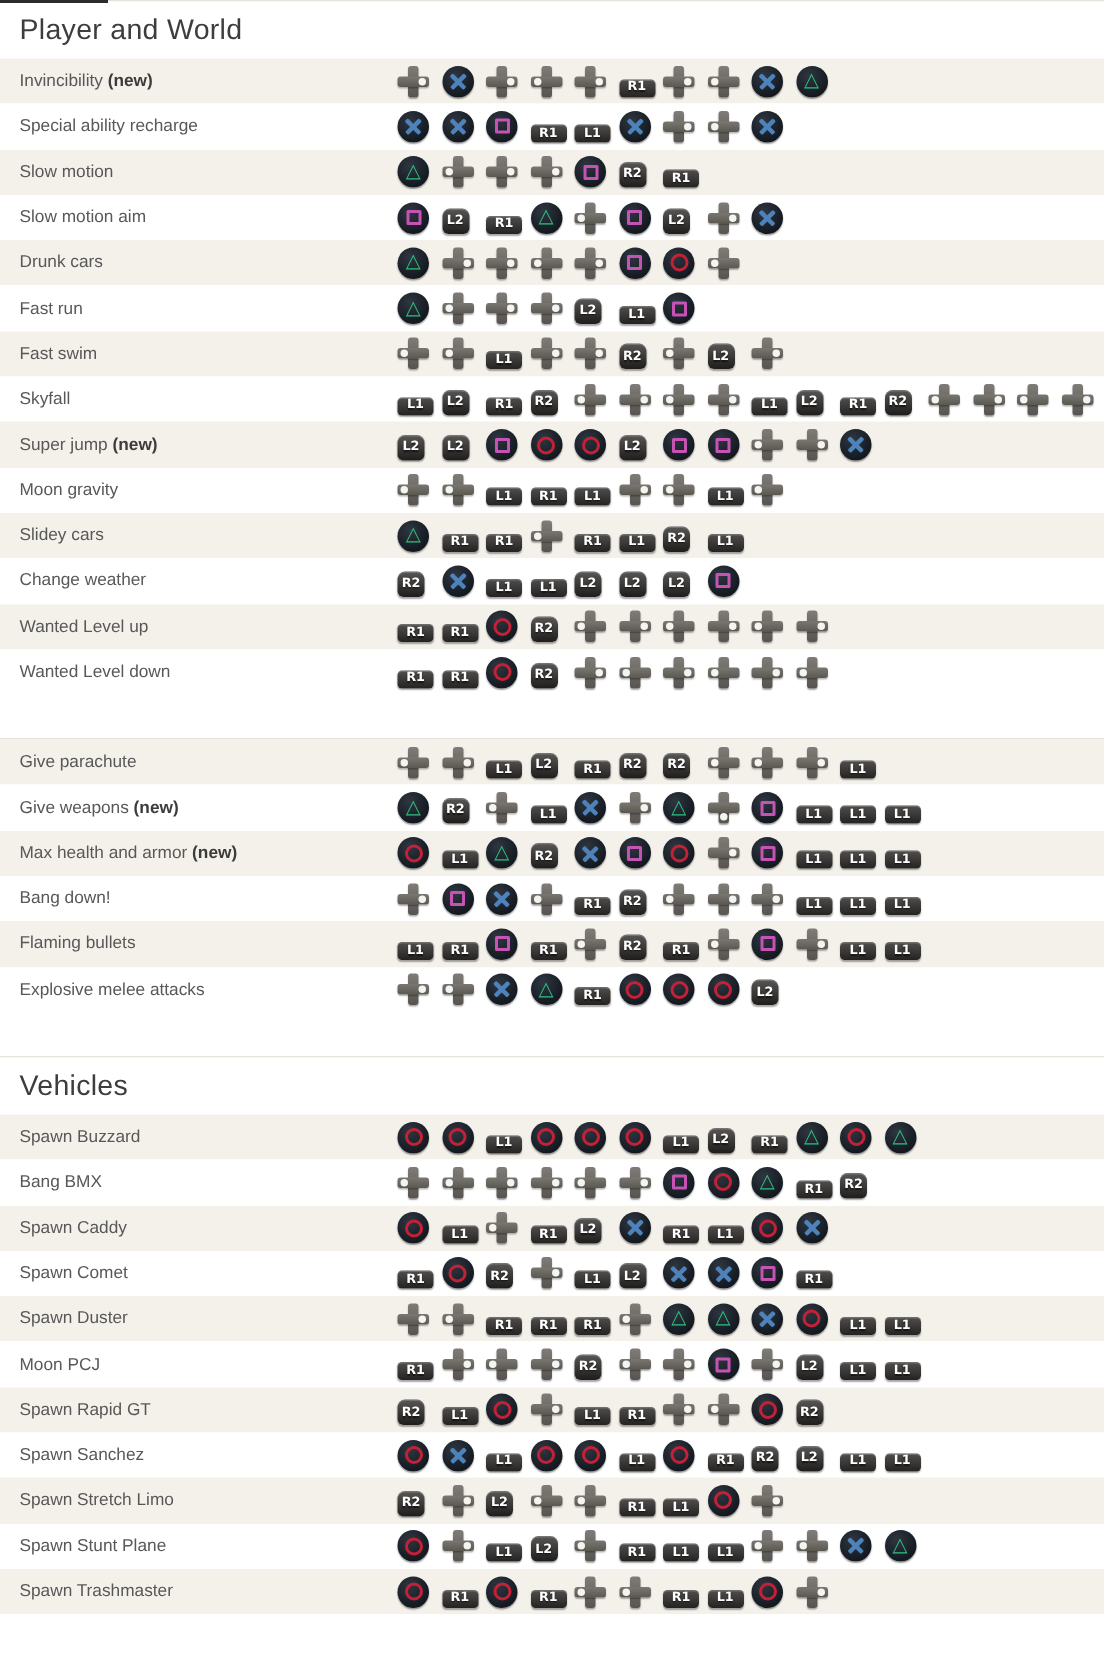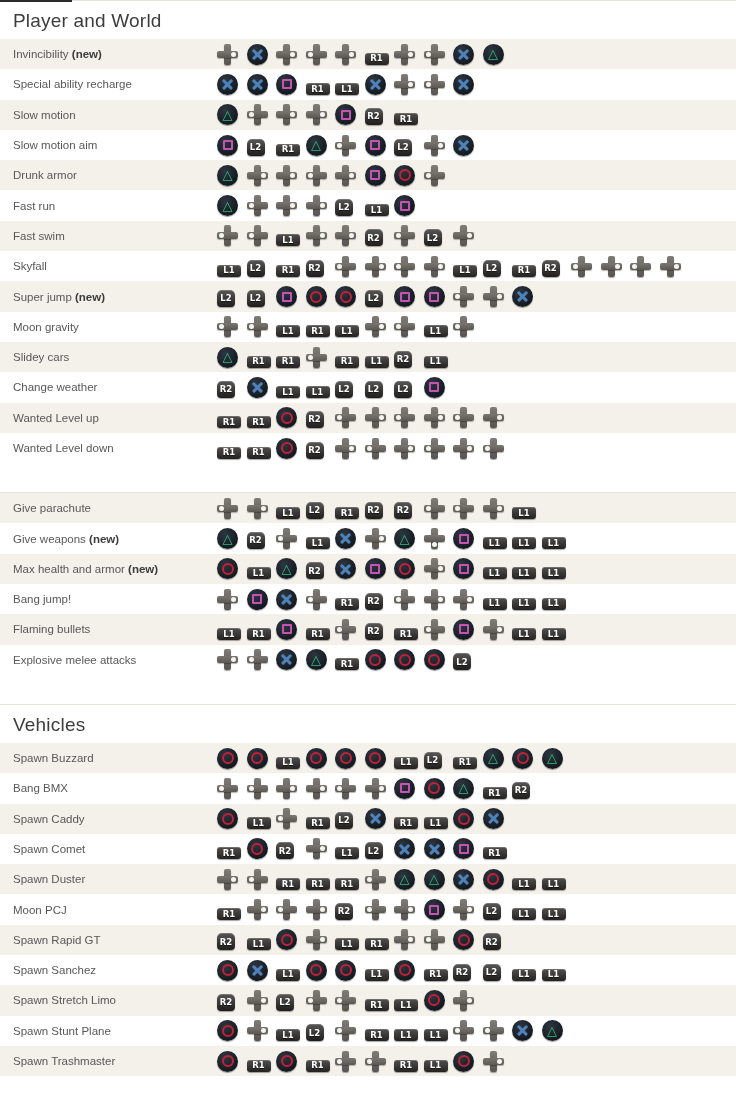--- a/index.html
+++ b/index.html
@@ -8,21 +8,21 @@
     font-family:"Liberation Sans", sans-serif;
     position:relative; overflow:hidden;
   }
   .top-strip { position:absolute; top:0; left:0; width:72px; height:2px; background:#2b2b2b; z-index:5; }
   .section { border-top:1px solid #e6e3dd; }
   .section + .section { margin-top:29px; }
   .section-title {
     margin:0; padding:9px 4px 7px 13px;
     font-size:19px; font-weight:400; color:#3d3d3d; background:#fff; letter-spacing:0.2px;
   }
-  .row { display:flex; align-items:center; height:30.3px; background:#ffffff; }
+  .row { display:flex; align-items:center; height:30.3px; background:#ffffff;gap:48px; }
   .row.alt { background:#f4f1eb; }
   .label { flex:none; width:204px; padding-left:13px; font-size:11.5px; color:#585858; white-space:nowrap; }
   .new-flag { font-weight:bold; color:#3c3c3c; }
   .icons { display:flex; align-items:flex-end; }
   .slot { flex:none; width:29.5px; display:flex; align-items:center; }
 
   
   .dpad { position:relative; width:21px; height:21px; }
   .dpad .v { position:absolute; left:7px; top:0; width:7px; height:21px; border-radius:2px;
              background:linear-gradient(#807d78,#565350); box-shadow:0 1px 1px rgba(0,0,0,.35); }
@@ -270,21 +270,21 @@
           </span>
           <span class="slot">
             <span class="face">
               <span class="xbar a"></span>
               <span class="xbar b"></span>
             </span>
           </span>
         </div>
       </div>
       <div class="row alt">
-        <div class="label"><span>Drunk armor</span></div>
+        <div class="label"><span>Drunk cars</span></div>
         <div class="icons">
           <span class="slot">
             <span class="face">
               <span class="tri">△</span>
             </span>
           </span>
           <span class="slot">
             <span class="dpad dir-right">
               <span class="v"></span>
               <span class="h"></span>
@@ -990,21 +990,21 @@
           </span>
           <span class="slot">
             <span class="shoulder flat">L1</span>
           </span>
           <span class="slot">
             <span class="shoulder flat">L1</span>
           </span>
         </div>
       </div>
       <div class="row">
-        <div class="label"><span>Bang jump!</span></div>
+        <div class="label"><span>Bang down!</span></div>
         <div class="icons">
           <span class="slot">
             <span class="dpad dir-right">
               <span class="v"></span>
               <span class="h"></span>
               <span class="dot"></span>
             </span>
           </span>
           <span class="slot">
             <span class="face">

